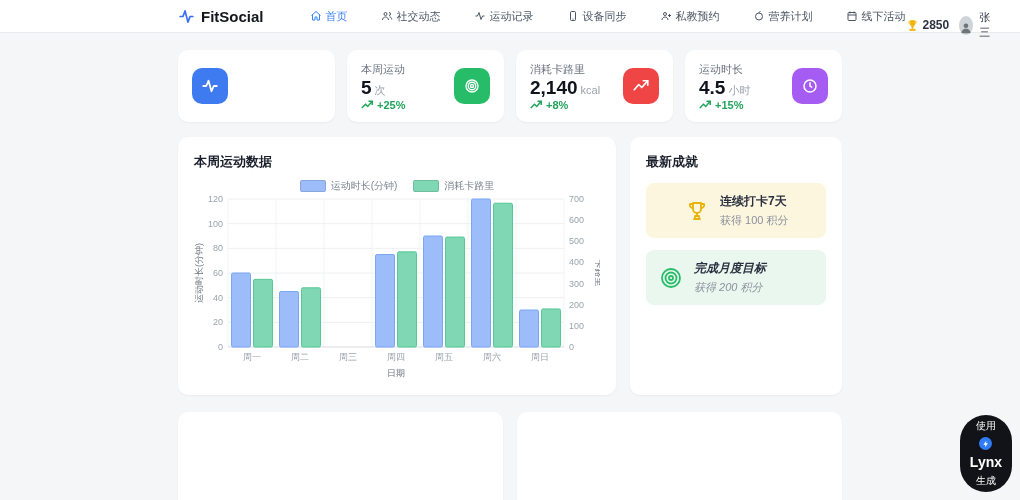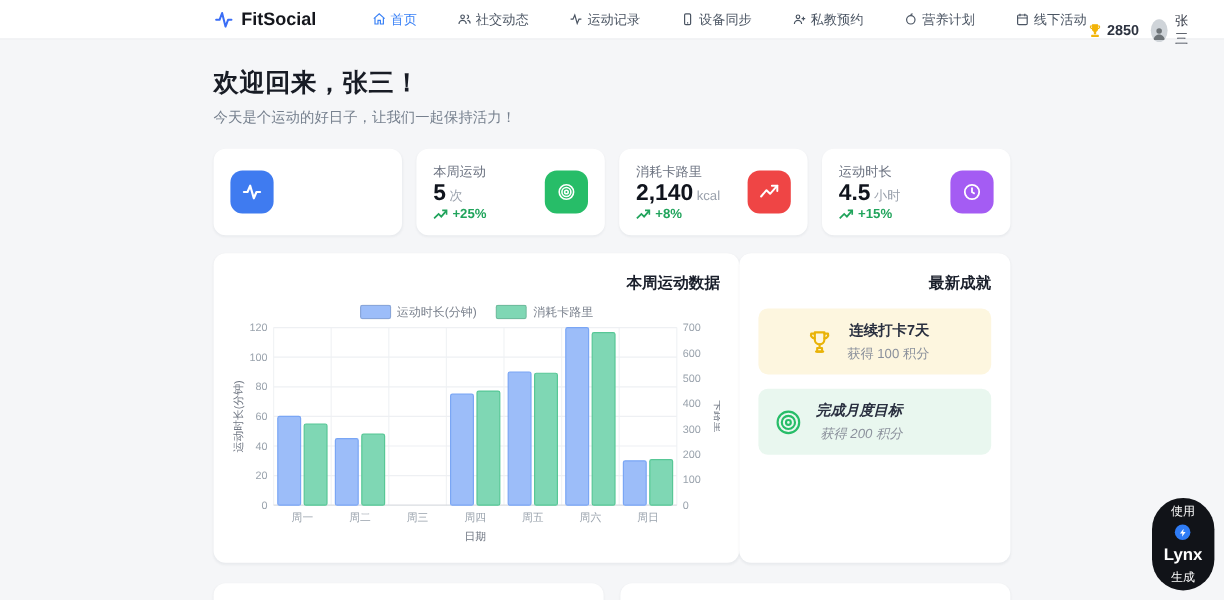--- a/index.html
+++ b/index.html
@@ -22,21 +22,21 @@
   .welcome p { font-size:12px; color:#76808e; margin-top:7px; }
   .stats-row { display:flex; gap:12px; margin-top:17px; }
   .stat-card { flex:1; background:#fff; border-radius:10px; padding:12px 14px; height:72px;
     box-shadow:0 1px 2px rgba(20,30,60,.05); display:flex; justify-content:space-between; }
   .stat-left { display:flex; flex-direction:column; justify-content:space-between; }
   .stat-label { font-size:11px; color:#6b7280; }
   .stat-value { font-size:19px; font-weight:bold; color:#10141d; }
   .stat-unit { font-size:11px; font-weight:normal; color:#9aa1ac; margin-left:3px; }
   .stat-trend { font-size:11px; color:#21a45c; display:flex; align-items:center; gap:4px; font-weight:bold; }
   .stat-icon { width:36px; height:36px; border-radius:10px; display:flex; align-items:center; justify-content:center; color:#fff; align-self:center; }
-  .main-row { display:flex; margin-top:15px;text-align:right; }
+  .main-row { display:flex; gap:14px; margin-top:15px; }
   .card { background:#fff; border-radius:10px; box-shadow:0 1px 2px rgba(20,30,60,.05); }
   .chart-card { width:438px; height:258px; padding:16px; }
   .card-title { font-size:13px; font-weight:bold; color:#1a1f2b; }
   .legend-row { display:flex; justify-content:center; gap:16px; margin-top:8px; height:14px; align-items:center; }
   .legend-item { display:flex; align-items:center; gap:5px; font-size:10px; color:#7b828e; cursor:pointer; }
   .legend-swatch { width:26px; height:12px; border-radius:2px; border:1px solid rgba(0,0,0,.12); }
   .ach-card { flex:1; height:258px; padding:16px; }
   .ach-item { display:flex; align-items:center; gap:10px; border-radius:8px; padding:10px 12px; margin-top:12px; }
   .ach-icon { width:26px; height:26px; display:flex; align-items:center; justify-content:center; }
   .ach-title { font-size:12px; font-weight:bold; color:#2a3040; }
@@ -135,24 +135,20 @@
             </svg>
         </span>
         <span>张三</span>
       </div>
     </div>
   </div>
 </header>
 
 <main class="container">
 
-  <section class="welcome">
-    <h1>欢迎回来，张三！</h1>
-    <p>今天是个运动的好日子，让我们一起保持活力！</p>
-  </section>
 
   <section class="stats-row">
     <div class="stat-card card">
       <div class="stat-icon" style="background: rgb(63, 123, 240);">
         <svg class="ic" width="18" height="18" viewBox="0 0 24 24" fill="none" stroke="#fff" stroke-width="2.4" stroke-linecap="round" stroke-linejoin="round">
             <polyline points="3 12 7 12 10 5 14 19 17 12 21 12"></polyline>
           </svg>
       </div>
     </div>
     <div class="stat-card card">

